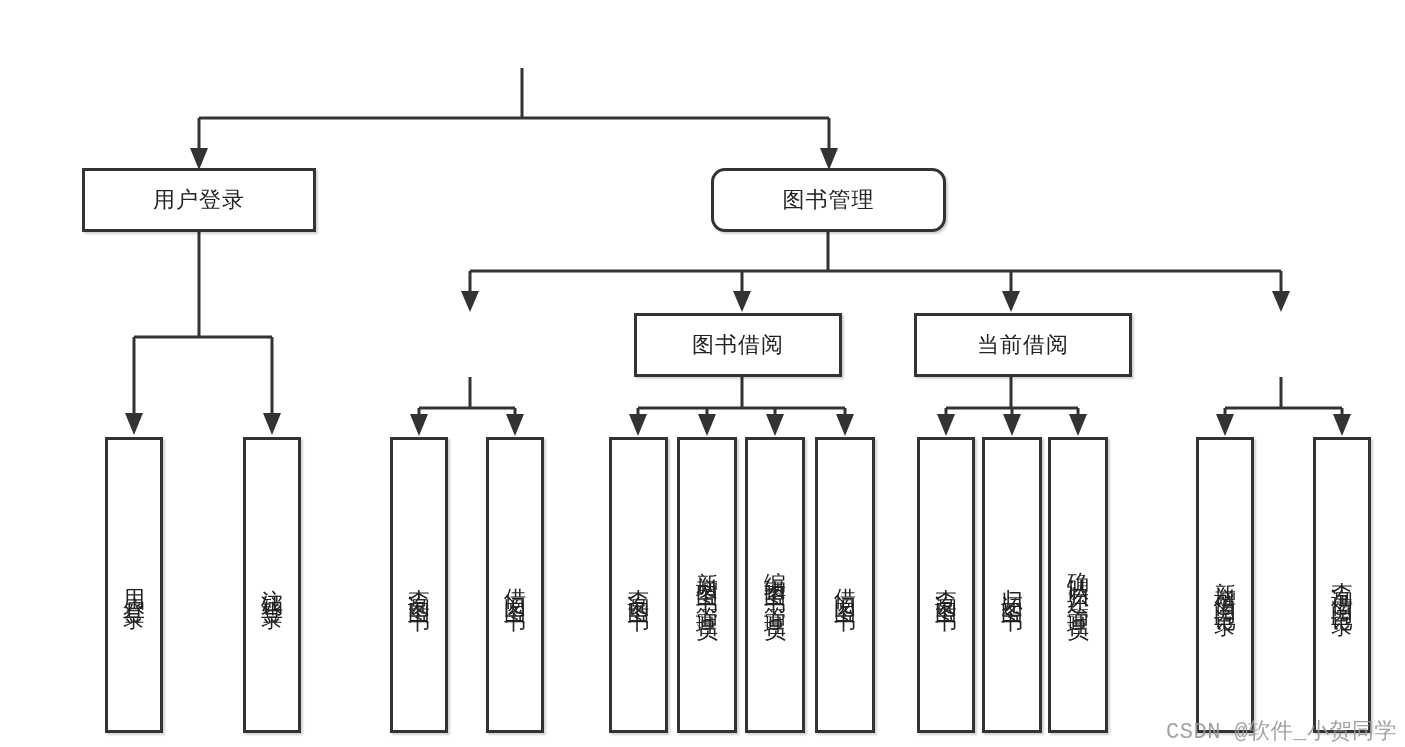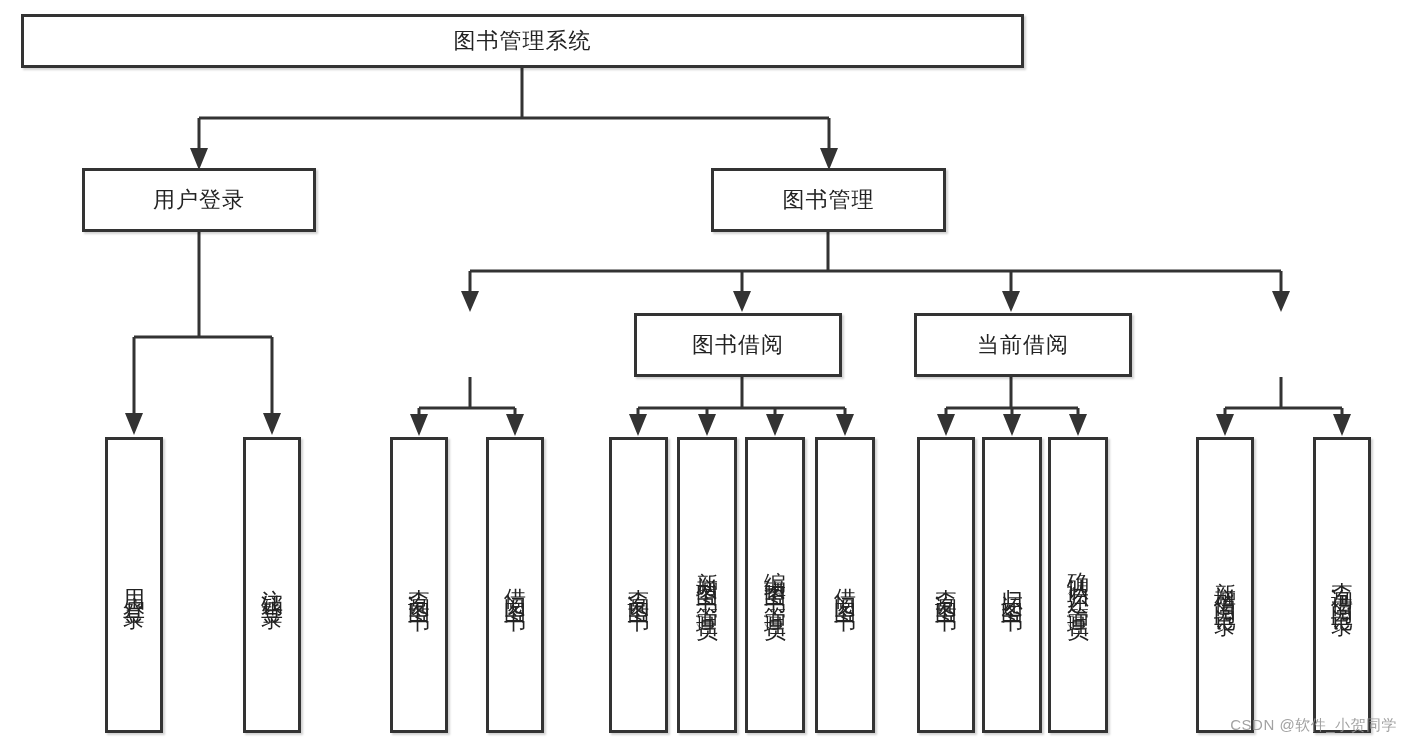--- a/index.html
+++ b/index.html
@@ -30,22 +30,22 @@
   .vnode{
     position:absolute;top:437px;height:296px;box-sizing:border-box;
     background:var(--box-bg);border:3px solid var(--line);
     box-shadow:2px 2px 2px rgba(0,0,0,0.18);
     display:flex;align-items:center;justify-content:center;
     writing-mode:vertical-rl;text-orientation:mixed;
     font-size:22px;letter-spacing:7px;line-height:1;
   }
   .watermark{
     position:absolute;top:716px;right:8px;
-    font-size:15px;color:var(--watermark);opacity:.9;
-    letter-spacing:0.5px;white-space:nowrap;
+    font-size:22px;color:var(--watermark);opacity:.9;
+    letter-spacing:0.5px;white-space:nowrap;font-family:Liberation Mono, monospace;
   }
 </style>
 </head>
 <body>
 
 <div id="stage">
 
   <svg id="wires" viewBox="0 0 1405 747" xmlns="http://www.w3.org/2000/svg">
     <path class="stems" d="
       M522 68V118 M199 118H829 M199 118V149 M829 118V149
@@ -58,24 +58,23 @@
     <path class="tris" d="
       M190 148H208L199 170Z M820 148H838L829 170Z
       M125 413H143L134 435Z M263 413H281L272 435Z
       M461 291H479L470 312Z M733 291H751L742 312Z M1002 291H1020L1011 312Z M1272 291H1290L1281 312Z
       M410 414H428L419 436Z M506 414H524L515 436Z
       M629 414H647L638 436Z M698 414H716L707 436Z M766 414H784L775 436Z M836 414H854L845 436Z
       M937 414H955L946 436Z M1003 414H1021L1012 436Z M1069 414H1087L1078 436Z
       M1216 414H1234L1225 436Z M1333 414H1351L1342 436Z"></path>
   </svg>
 
-  <div class="hnode root" style="left:21px;top:14px;width:1003px;">图书管理系统</div>
 
   <div class="hnode" style="left:82px;top:168px;width:234px;">用户登录</div>
-  <div class="hnode" style="left:711px;top:168px;width:235px;">图书管理</div>
+  <div class="hnode" style="left:711px;top:168px;width:235px;border-radius:14px;">图书管理</div>
 
   <div class="hnode" style="left:634px;top:313px;width:208px;">图书借阅</div>
   <div class="hnode" style="left:902px;top:313px;width:218px;margin-left:12px;">当前借阅</div>
 
   <div class="vnode" style="left:105px;width:58px;">用户登录</div>
   <div class="vnode" style="left:243px;width:58px;">注销登录</div>
 
   <div class="vnode" style="left:390px;width:58px;">查询图书</div>
   <div class="vnode" style="left:486px;width:58px;">借阅图书</div>
 

